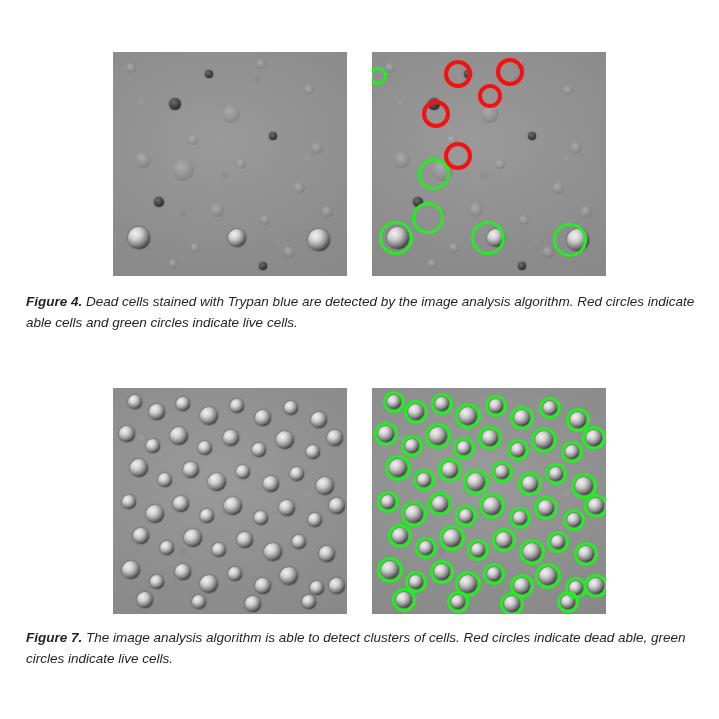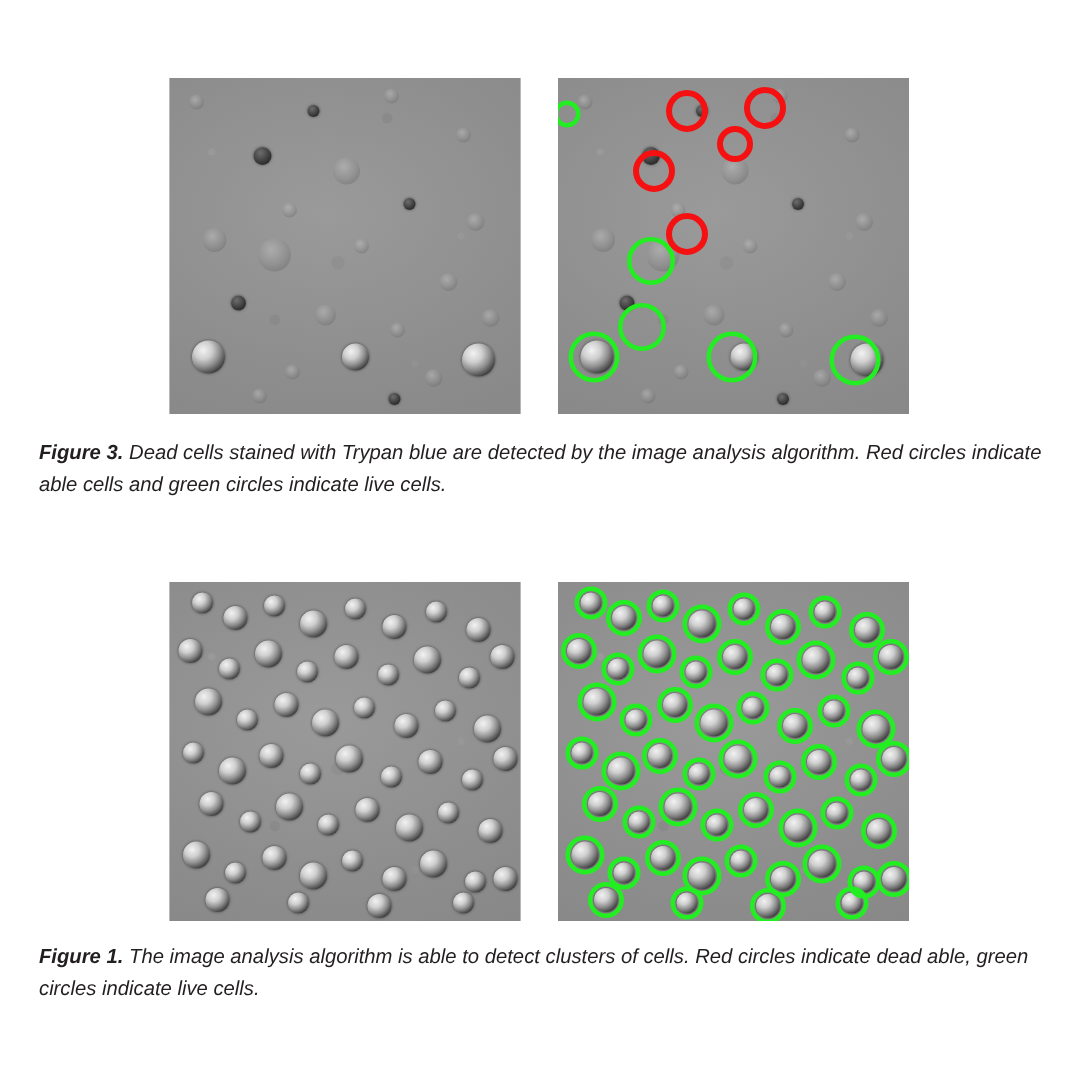--- a/index.html
+++ b/index.html
@@ -186,21 +186,21 @@
           <div class="ring green" style="left: 56px; top: 166px; width: 32px; height: 32px;"></div>
           <div class="ring green" style="left: 24px; top: 186px; width: 34px; height: 34px;"></div>
           <div class="ring green" style="left: 116px; top: 186px; width: 34px; height: 34px;"></div>
           <div class="ring green" style="left: 198px; top: 188px; width: 34px; height: 34px;"></div>
           <div class="ring green" style="left: 6px; top: 24px; width: 18px; height: 18px;"></div>
         </div>
     </div>
   </div>
 
   <div class="caption" id="figure-1-caption">
-    <span class="lead">Figure 3.</span>
+    <span class="lead">Figure 4.</span>
     <span>Dead cells stained with Trypan blue are detected by the image analysis algorithm. Red circles indicate able cells and green circles indicate live cells.</span>
   </div>
 
   <div class="figure-block" id="figure-2-block">
     <div class="image-row">
       <div class="micrograph" id="fig2-raw">
         <div class="field"></div>
         <div class="grain"></div>
       <div class="cell bright" style="left: 22px; top: 14px; width: 14px; height: 14px;"></div>
           <div class="cell bright" style="left: 44px; top: 24px; width: 16px; height: 16px;"></div>
@@ -369,17 +369,17 @@
           <div class="ring green" style="left: 32px; top: 212px; width: 24px; height: 24px;"></div>
           <div class="ring green" style="left: 86px; top: 214px; width: 22px; height: 22px;"></div>
           <div class="ring green" style="left: 140px; top: 216px; width: 24px; height: 24px;"></div>
           <div class="ring green" style="left: 196px; top: 214px; width: 22px; height: 22px;"></div>
           <div class="ring green" style="left: 224px; top: 198px; width: 24px; height: 24px;"></div>
         </div>
     </div>
   </div>
 
   <div class="caption" id="figure-2-caption">
-    <span class="lead">Figure 1.</span>
+    <span class="lead">Figure 7.</span>
     <span>The image analysis algorithm is able to detect clusters of cells. Red circles indicate dead able, green circles indicate live cells.</span>
   </div>
 
 </div>
 
 </body></html>

